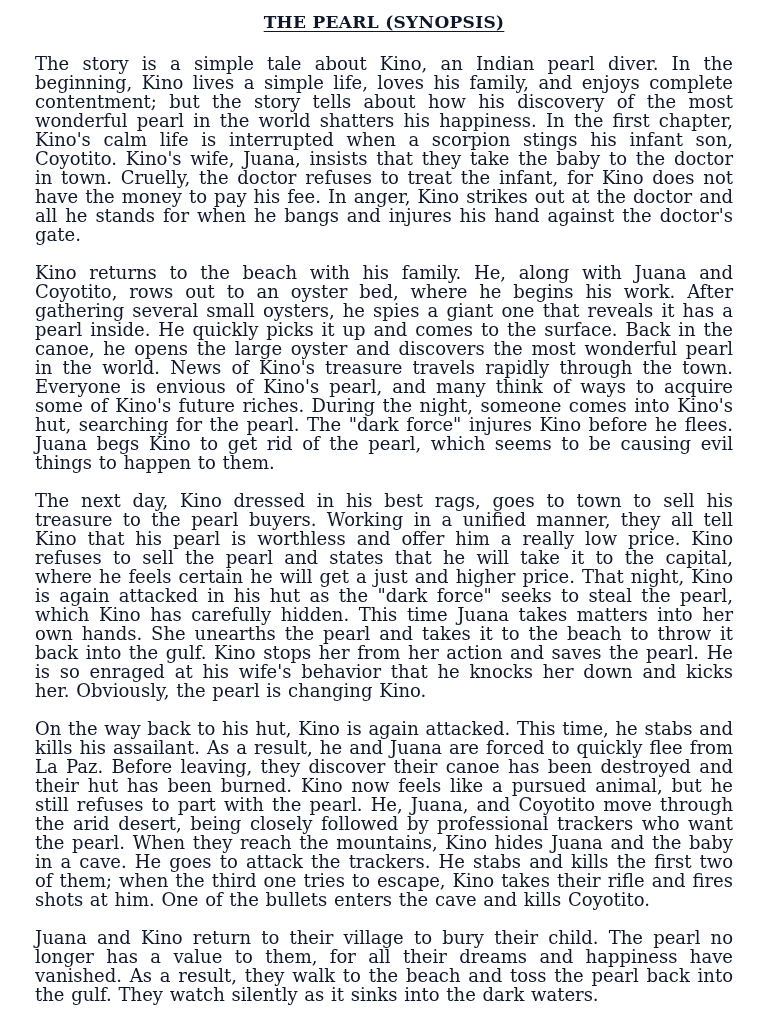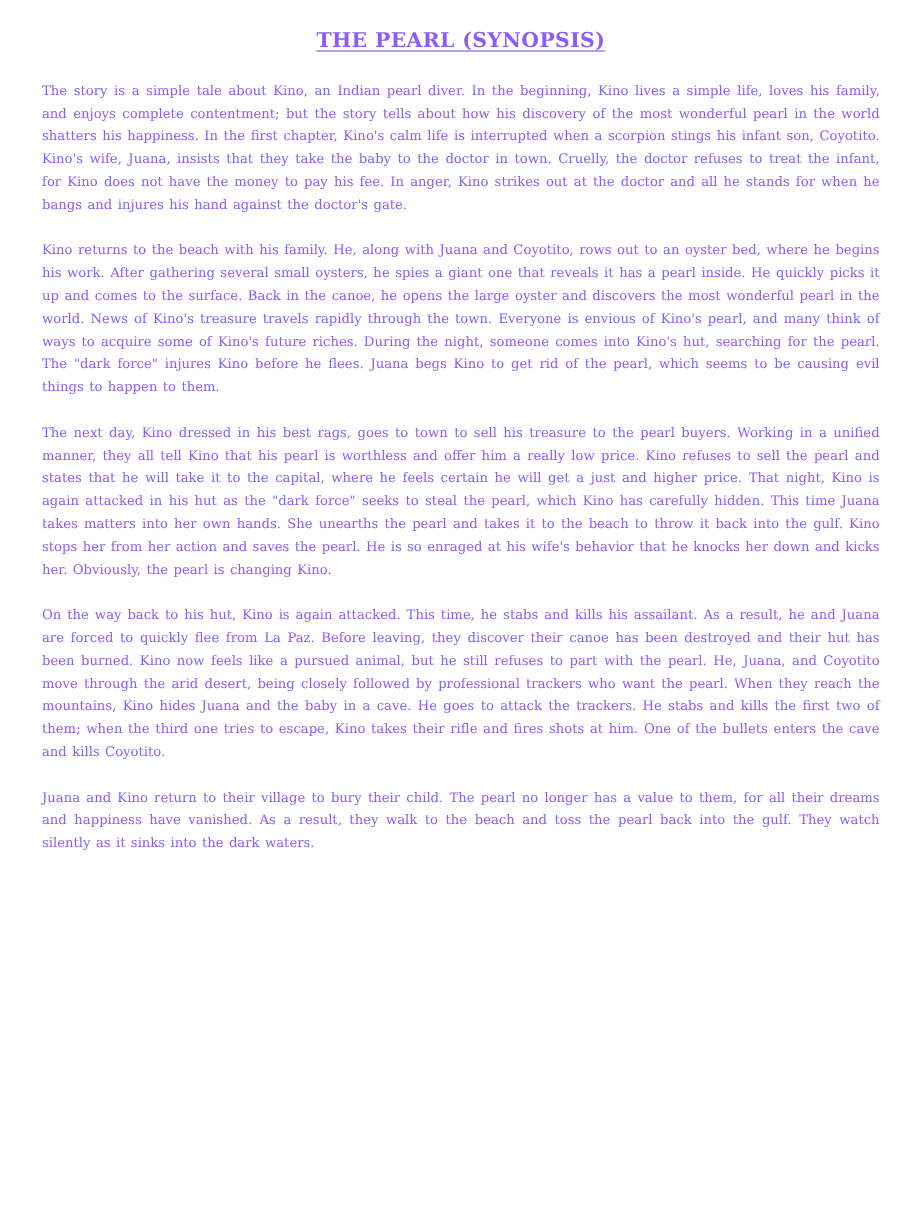--- a/index.html
+++ b/index.html
@@ -5,36 +5,36 @@
   html, body {
     margin: 0;
     padding: 0;
     background: #ffffff;
   }
   .page {
     width: 768px;
     height: 1024px;
     box-sizing: border-box;
     background: #ffffff;
-    padding: 24px 35px 0 35px;
+    padding: 12px 35px 0 35px;
     font-family: "DejaVu Serif", "Liberation Serif", serif;
-    color: #8b5cf6;
+    color: #0f172a;
     overflow: hidden;
   }
   .title {
     font-size: 17px;
     font-weight: bold;
     text-align: center;
     text-decoration: underline;
     text-underline-offset: 3px;
     letter-spacing: 0.3px;
     margin: 0 0 22px 0;
   }
   .para {
-    font-size: 11px;
+    font-size: 18px;
     line-height: 19px;
     text-align: justify;
     text-justify: inter-word;
     word-spacing: 1px;
     margin: 0 0 19px 0;
   }
 </style>
 </head>
 <body>
 

